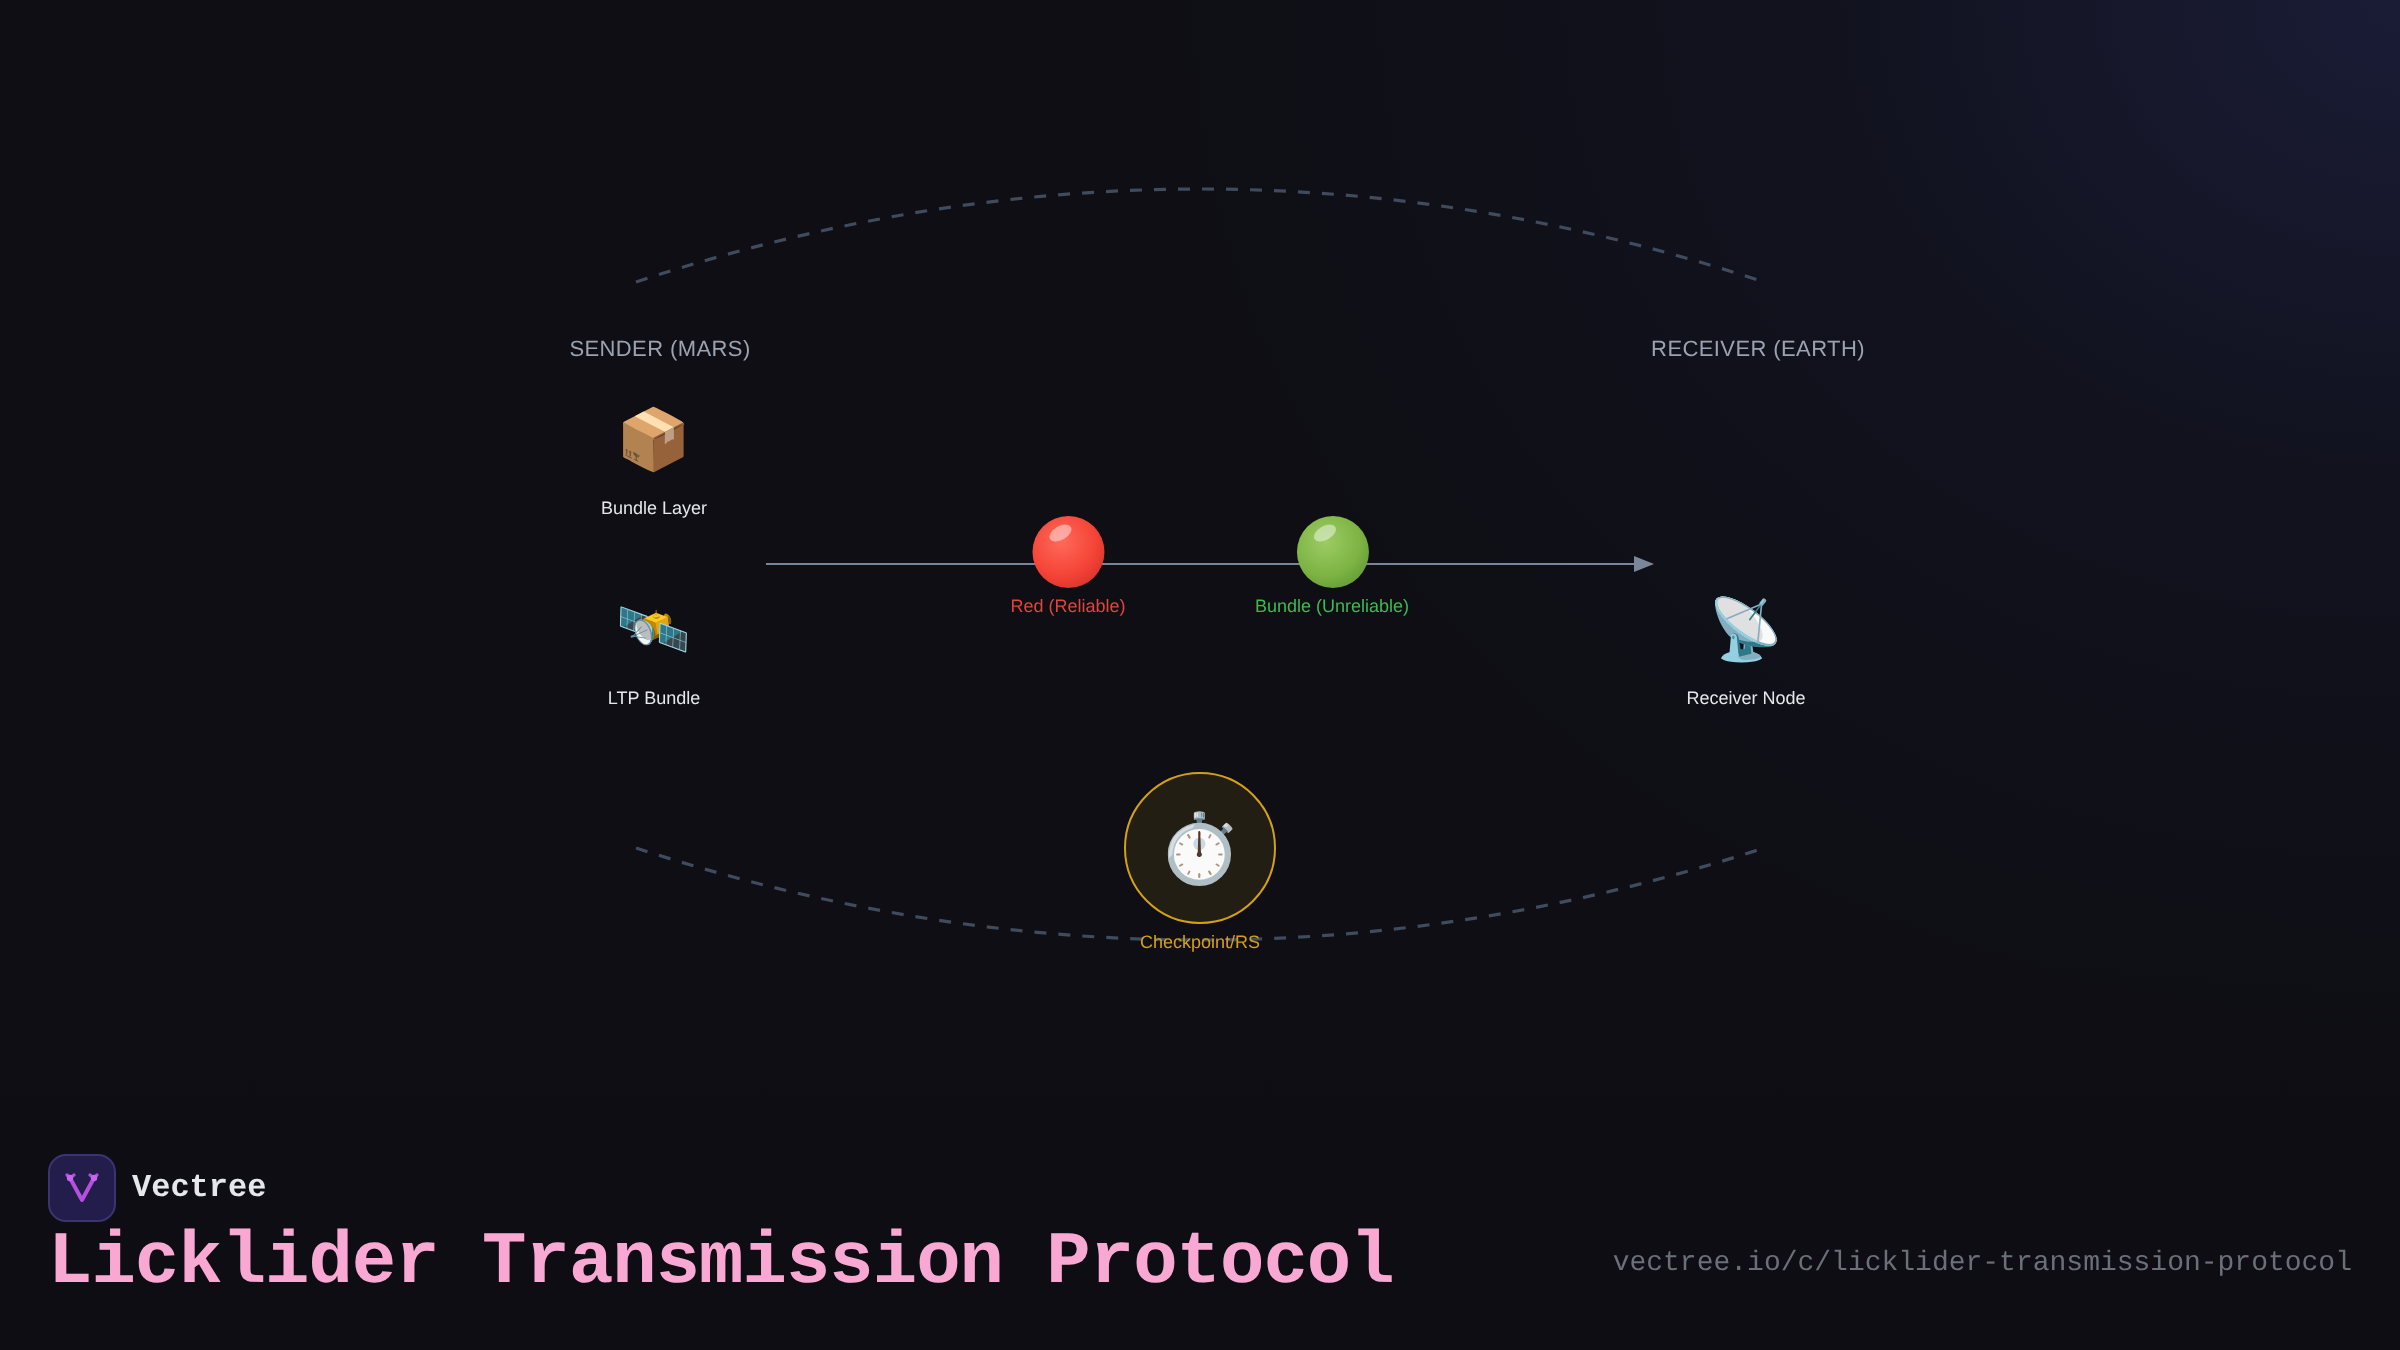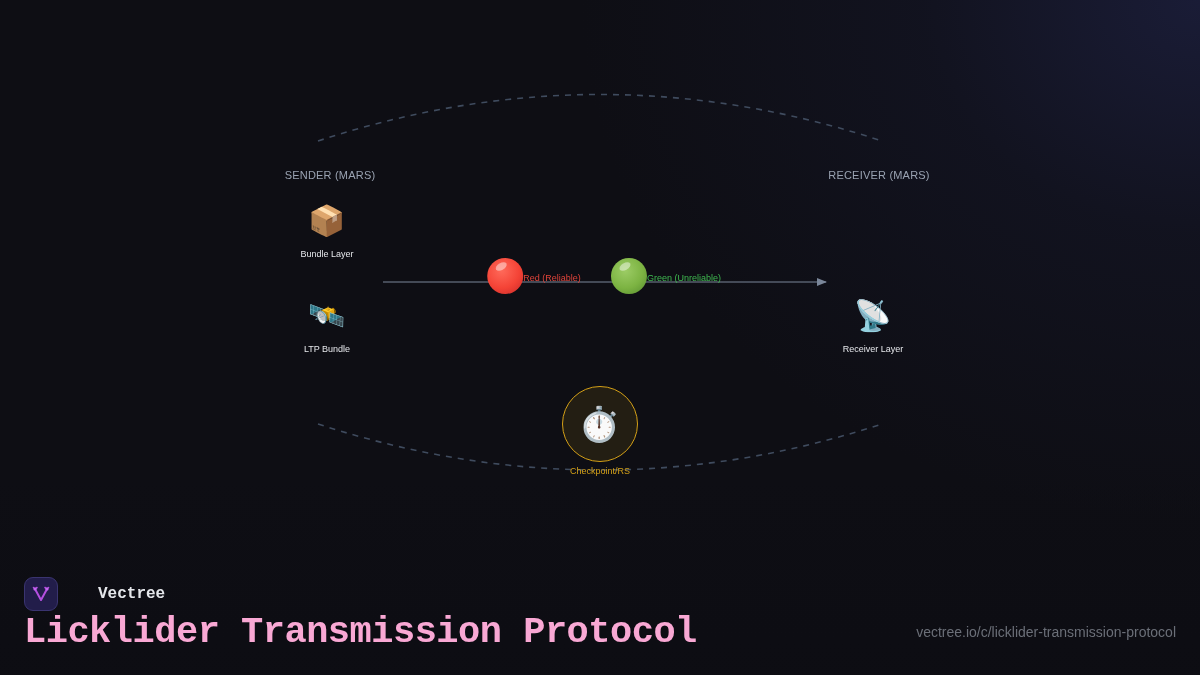--- a/index.html
+++ b/index.html
@@ -37,21 +37,21 @@
     }
     .node .caption {
       margin-top: 10px;
       font-size: 9px;
       color: #e5e7eb;
       white-space: nowrap;
     }
     .packet {
       position: absolute;
       transform: translateX(-50%);
-      display: flex; flex-direction: row; align-items: center; justify-content: center;
+      display: flex; flex-direction: column; align-items: center; justify-content: center;
     }
     .packet .ball {
       width: 36px; height: 36px; border-radius: 50%;
       position: relative;
     }
     .packet .ball::after {
       content: ""; position: absolute; left: 8px; top: 5px;
       width: 12px; height: 7px; border-radius: 50%;
       background: rgba(255,255,255,0.45);
       transform: rotate(-30deg);
@@ -79,32 +79,32 @@
       display: flex; align-items: center; gap: 8px;
     }
     .brand .logo {
       width: 34px; height: 34px; border-radius: 9px;
       background: #221d4a;
       border: 1px solid #3a3470;
       display: flex; align-items: center; justify-content: center;
     }
     .brand .name {
       font-family: "Liberation Mono", monospace;
-      font-weight: bold; font-size: 16px; color: #e5e7eb; margin-left: 32px;
+      font-weight: bold; font-size: 16px; color: #e5e7eb;
     }
     .title {
       position: absolute; left: 24px; top: 611px;
       font-family: "Liberation Mono", monospace;
       font-weight: bold; font-size: 37px; color: #f9a8d4;
       letter-spacing: -0.5px;
       white-space: nowrap;
     }
     .url {
       position: absolute; right: 24px; top: 624px;
-      font-family: Liberation Sans, sans-serif;
+      font-family: Liberation Mono, monospace;
       font-size: 14px; color: #6b6f78;
       white-space: nowrap;
     }
   </style>
 </head>
 <body>
 
 <div class="bg-glow"></div>
 
 <svg class="diagram" viewBox="0 0 1200 675">
@@ -112,45 +112,45 @@
     <marker id="arrowhead" markerWidth="10" markerHeight="8" refX="9" refY="4" orient="auto" markerUnits="userSpaceOnUse">
       <path d="M0,0 L10,4 L0,8 Z" fill="#7a8699"></path>
     </marker>
   </defs>
   <path d="M318,141 Q600,48 882,141" fill="none" stroke="#3f4b5e" stroke-width="1.6" stroke-dasharray="6,6"></path>
   <path d="M318,424 Q600,516 882,424" fill="none" stroke="#3f4b5e" stroke-width="1.6" stroke-dasharray="6,6"></path>
   <line x1="383" y1="282" x2="826" y2="282" stroke="#7a8699" stroke-width="1" marker-end="url(#arrowhead)"></line>
 </svg>
 
 <div class="side-label" style="left:330px; top:169px;">SENDER (MARS)</div>
-<div class="side-label" style="left:879px; top:169px;">RECEIVER (MARS)</div>
+<div class="side-label" style="left:879px; top:169px;">RECEIVER (EARTH)</div>
 
 <div class="node" style="left:327px; top:203px;">
   <span class="emoji">📦</span>
   <span class="caption">Bundle Layer</span>
 </div>
 
 <div class="node" style="left:327px; top:298px;">
   <span class="emoji">🛰️</span>
   <span class="caption">LTP Bundle</span>
 </div>
 
 <div class="node" style="left:873px; top:298px;">
   <span class="emoji">📡</span>
-  <span class="caption">Receiver Layer</span>
+  <span class="caption">Receiver Node</span>
 </div>
 
 <div class="packet" style="left:534px; top:258px;">
   <div class="ball red"></div>
   <span class="caption" style="color:#e0443a;">Red (Reliable)</span>
 </div>
 
 <div class="packet" style="left:666px; top:258px;">
   <div class="ball green"></div>
-  <span class="caption" style="color:#3fb950;">Green (Unreliable)</span>
+  <span class="caption" style="color:#3fb950;">Bundle (Unreliable)</span>
 </div>
 
 <div class="checkpoint" style="left:600px; top:386px;">
   <div class="ring">
     <span>⏱️</span>
   </div>
   <span class="caption">Checkpoint/RS</span>
 </div>
 
 <div class="brand">

